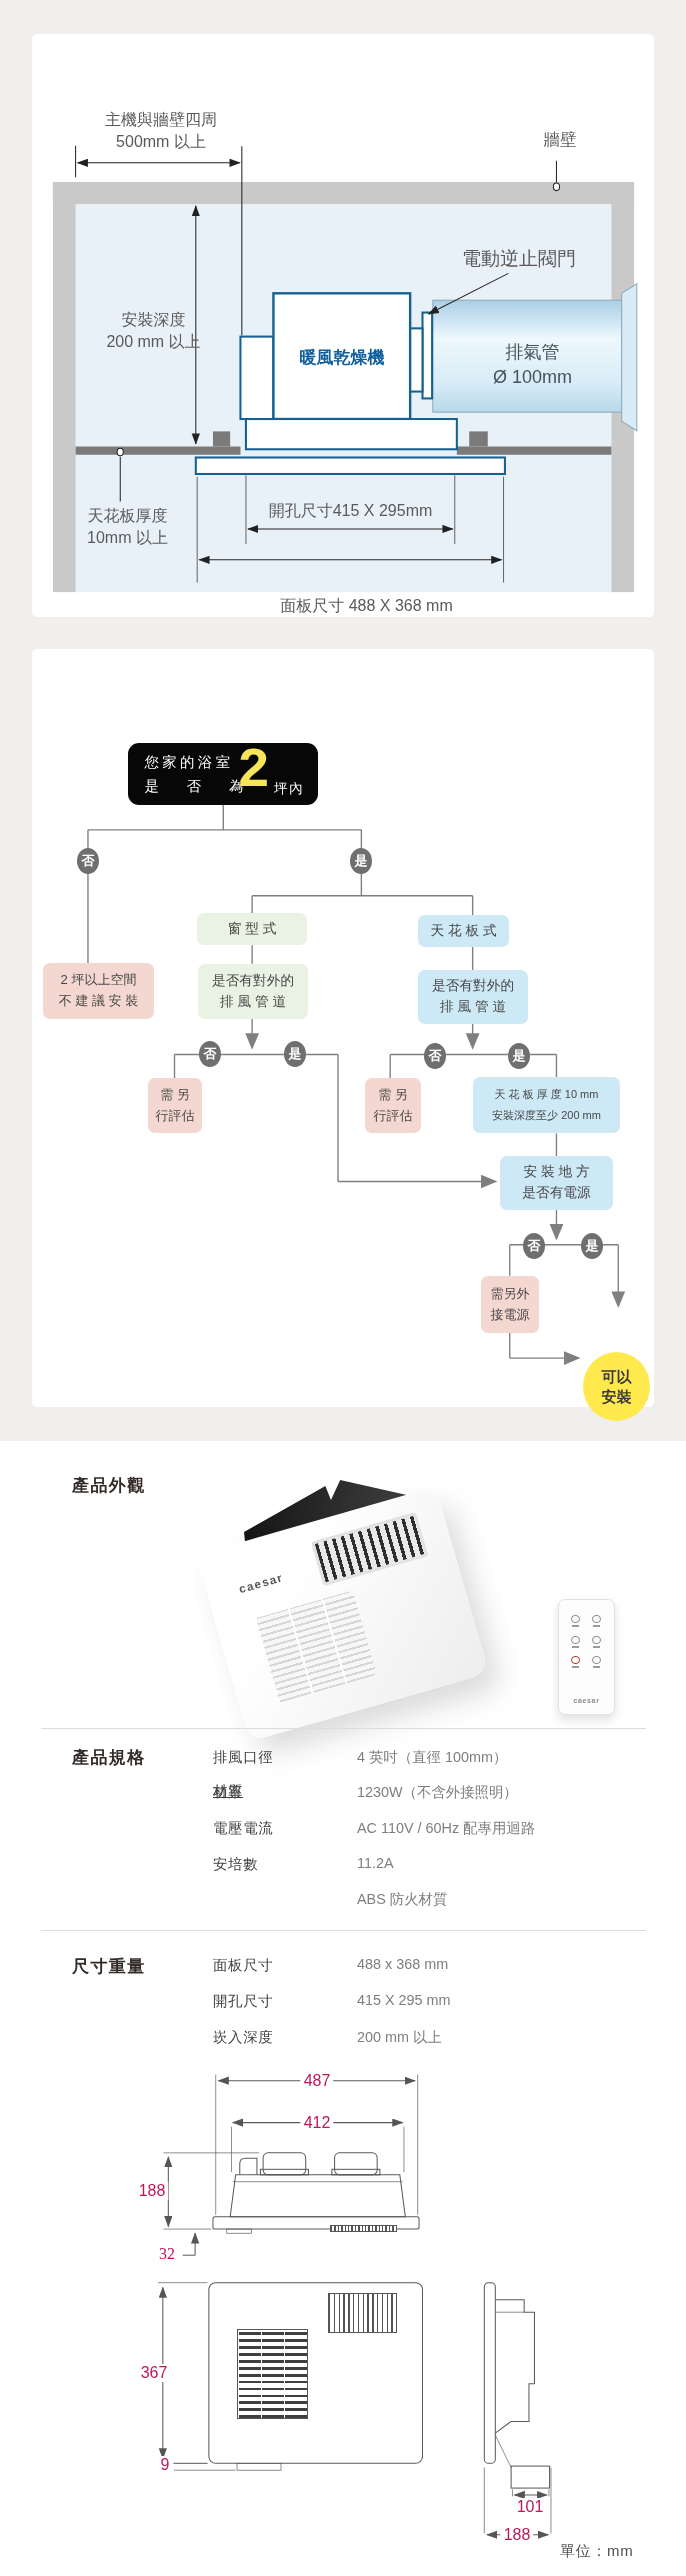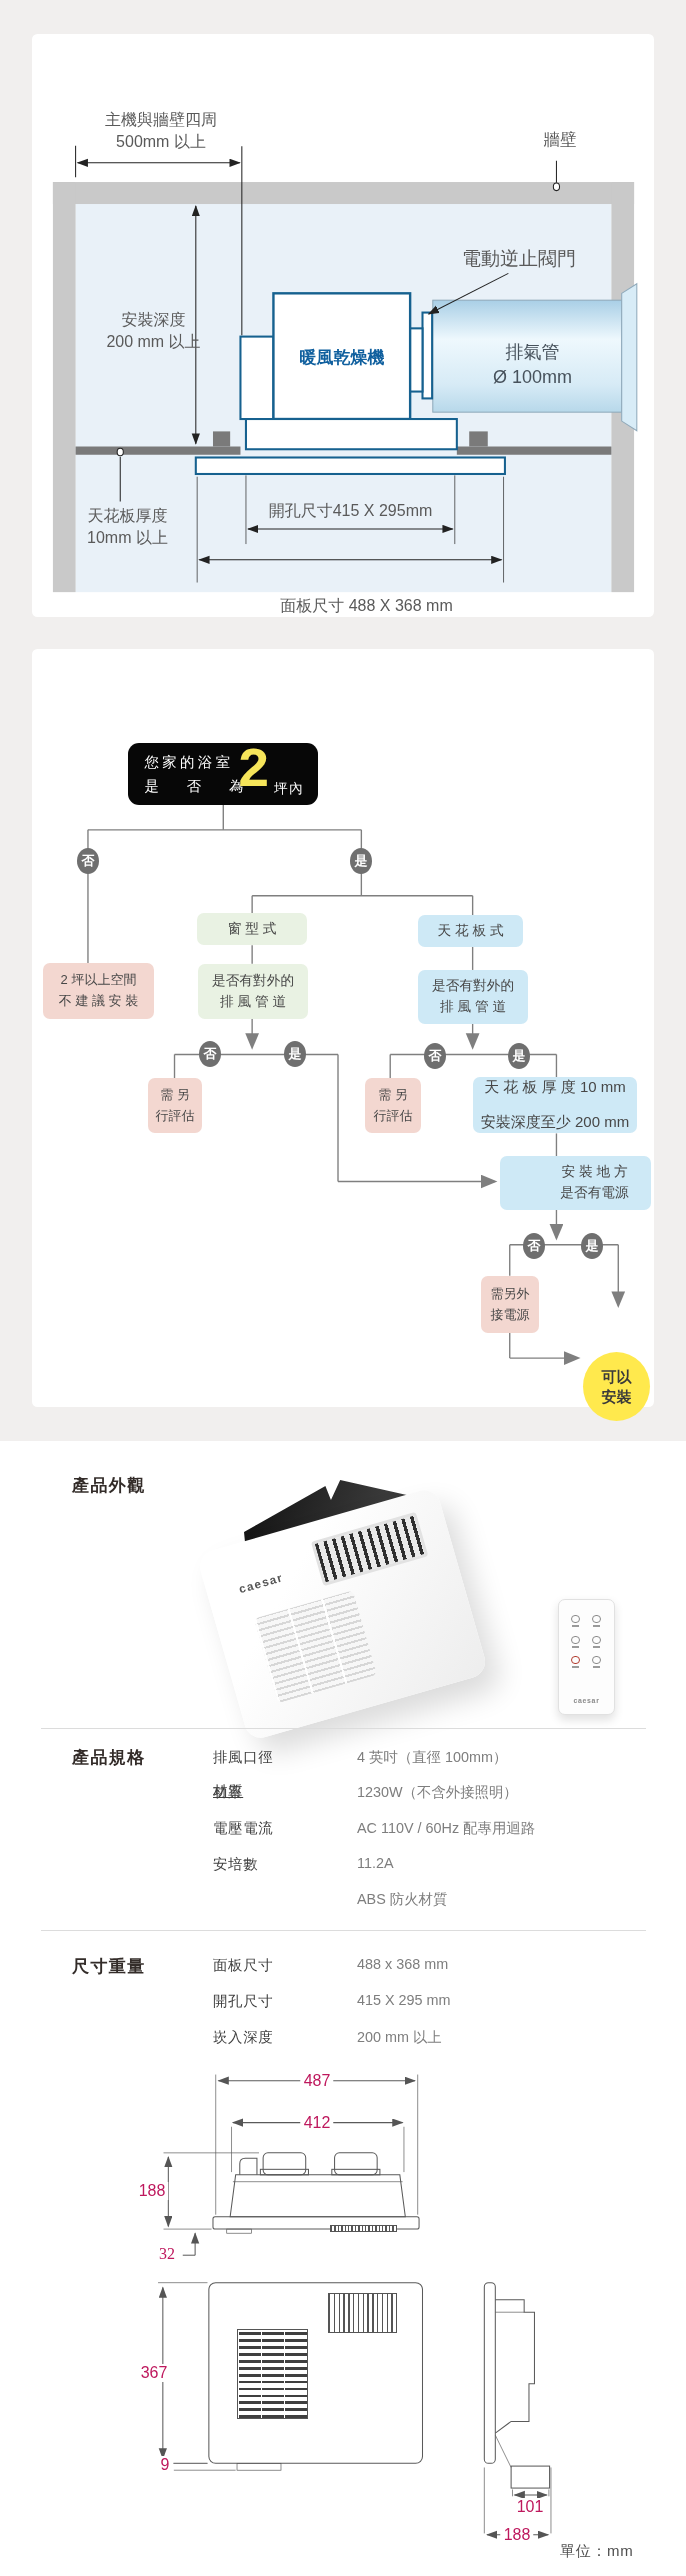--- a/index.html
+++ b/index.html
@@ -228,44 +228,44 @@
   <div class="badge" style="left:523px;top:1233px;">否</div>
   <div class="badge" style="left:581px;top:1233px;">是</div>
 
   <div class="fbox pink" style="left:43px;top:963px;width:111px;height:56px;font-size:13px;">
     <div>2 坪以上空間</div>
       <div>不 建 議 安 裝</div>
   </div>
   <div class="fbox green" style="left:197px;top:913px;width:110px;height:32px;">
     <div>窗 型 式</div>
   </div>
-  <div class="fbox blue" style="left:418px;top:915px;width:105px;height:32px;">
+  <div class="fbox blue" style="left:418px;top:915px;width:91px;height:32px;">
     <div>天 花 板 式</div>
   </div>
   <div class="fbox green" style="left:198px;top:964px;width:110px;height:55px;">
     <div>是否有對外的</div>
       <div>排 風 管 道</div>
   </div>
   <div class="fbox blue" style="left:418px;top:970px;width:110px;height:54px;">
     <div>是否有對外的</div>
       <div>排 風 管 道</div>
   </div>
   <div class="fbox pink" style="left:148px;top:1078px;width:54px;height:55px;font-size:13px;">
     <div>需 另</div>
       <div>行評估</div>
   </div>
   <div class="fbox pink" style="left:365px;top:1078px;width:56px;height:55px;font-size:13px;">
     <div>需 另</div>
       <div>行評估</div>
   </div>
-  <div class="fbox blue" style="left:473px;top:1077px;width:164px;height:56px;font-size:15px;justify-content:space-between;">
+  <div class="fbox blue" style="left:473px;top:1077px;width:147px;height:56px;font-size:11px;">
     <div>天 花 板 厚 度 10 mm</div>
       <div>安裝深度至少 200 mm</div>
   </div>
-  <div class="fbox blue" style="left:500px;top:1156px;width:113px;height:54px;padding-left:38px;">
+  <div class="fbox blue" style="left:500px;top:1156px;width:113px;height:54px;">
     <div>安 裝 地 方</div>
       <div>是否有電源</div>
   </div>
   <div class="fbox pink" style="left:481px;top:1276px;width:58px;height:57px;font-size:13px;">
     <div>需另外</div>
       <div>接電源</div>
   </div>
   <div class="okend">
     <div>可以</div>
       <div>安裝</div>

